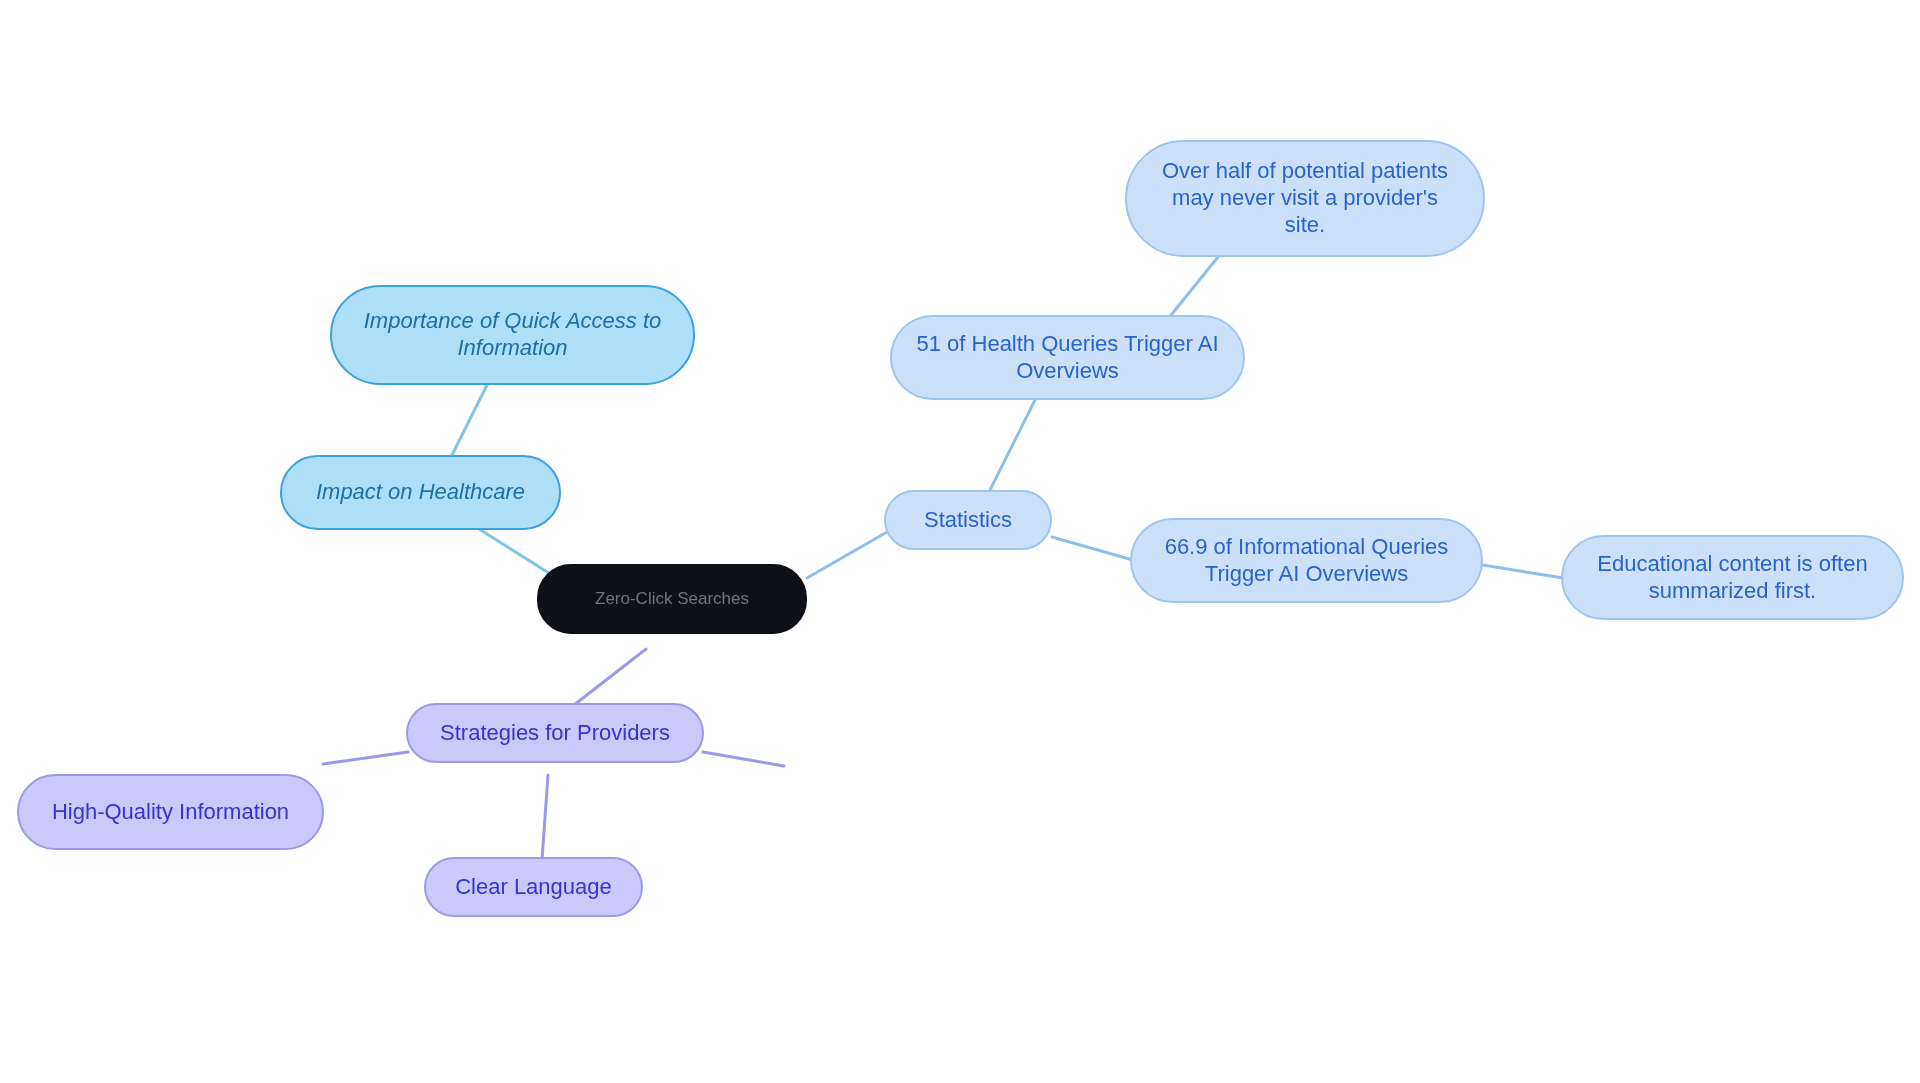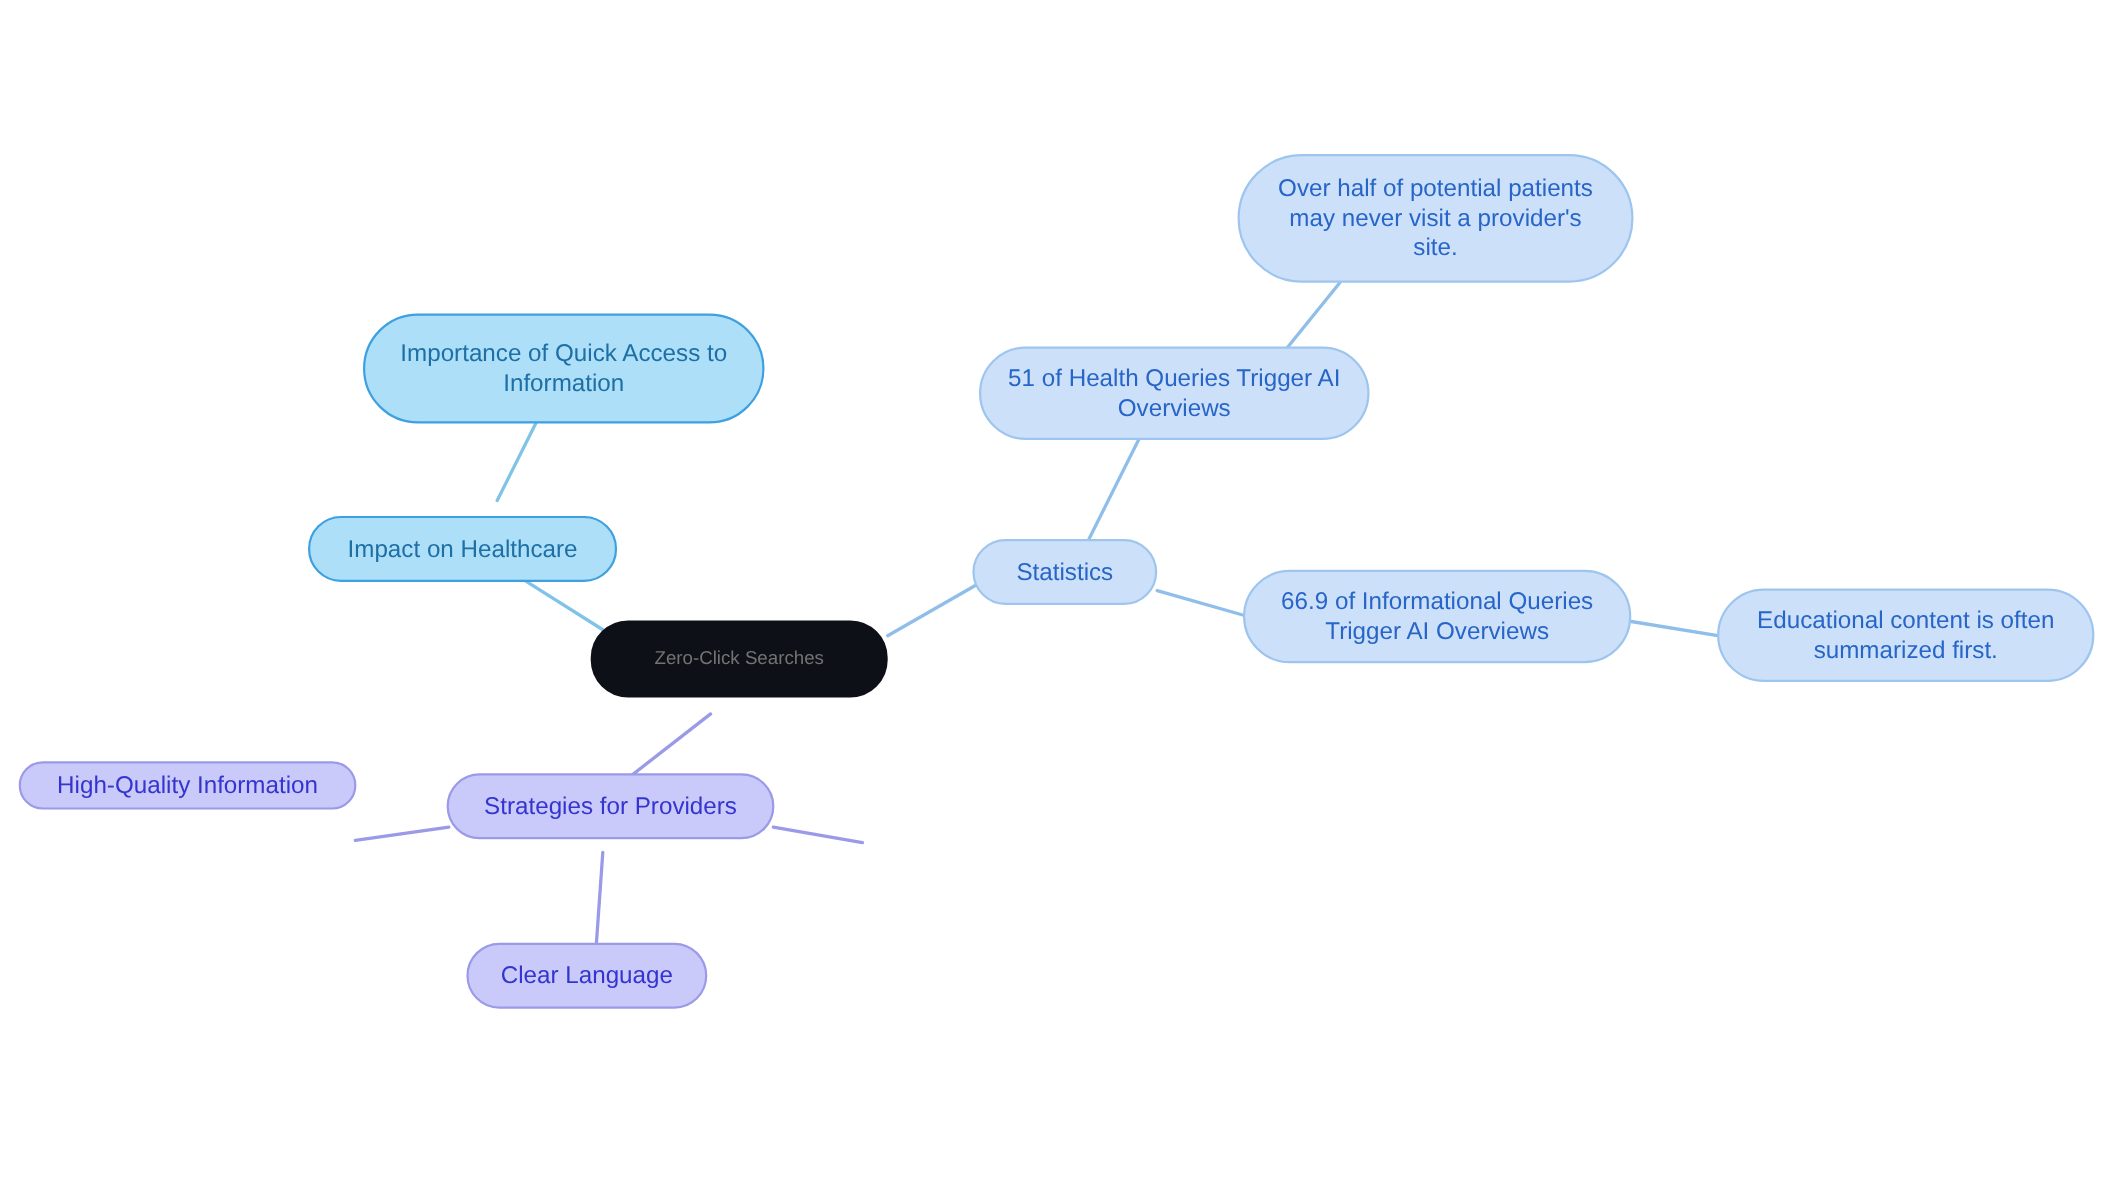--- a/index.html
+++ b/index.html
@@ -52,20 +52,21 @@
     font-size: 17px;
     border-radius: 34px;
     z-index: 9;
   }
   
   .node.cyan {
     background: #addff8;
     border-color: #3da0e0;
     color: #1d6fa5;
     font-size: 22px;
+    font-style: italic;
   }
   
   .node.blue {
     background: #cce0f9;
     border-color: #9ec5ee;
     color: #2765c8;
     font-size: 22px;
   }
   
   .node.purple {
@@ -104,21 +105,21 @@
       <path stroke="#9a9ae8" d="M 703 752 L 784 766"></path>
 
       <path stroke="#9a9ae8" d="M 548 775 L 542 860"></path>
     </g>
   </svg>
 
   <div class="node root" style="left:537px; top:564px; width:270px; height:70px;">
     <span class="node-label">Zero-Click Searches</span>
   </div>
 
-  <div class="node cyan" style="left:280px; top:469px; width:281px; height:60px;">
+  <div class="node cyan" style="left:280px; top:455px; width:281px; height:75px;">
     <span class="node-label">Impact on Healthcare</span>
   </div>
 
   <div class="node cyan" style="left:330px; top:285px; width:365px; height:100px;">
     <span class="node-label">Importance of Quick Access to
 Information</span>
   </div>
 
   <div class="node blue" style="left:884px; top:490px; width:168px; height:60px;">
     <span class="node-label">Statistics</span>
@@ -142,21 +143,21 @@
 
   <div class="node blue" style="left:1561px; top:535px; width:343px; height:85px;">
     <span class="node-label">Educational content is often
 summarized first.</span>
   </div>
 
   <div class="node purple" style="left:406px; top:703px; width:298px; height:60px;">
     <span class="node-label">Strategies for Providers</span>
   </div>
 
-  <div class="node purple" style="left:17px; top:692px; width:307px; height:44px;">
+  <div class="node purple" style="left:17px; top:774px; width:307px; height:76px;">
     <span class="node-label">High-Quality Information</span>
   </div>
 
 
   <div class="node purple" style="left:424px; top:857px; width:219px; height:60px;">
     <span class="node-label">Clear Language</span>
   </div>
 
 </div>
 

